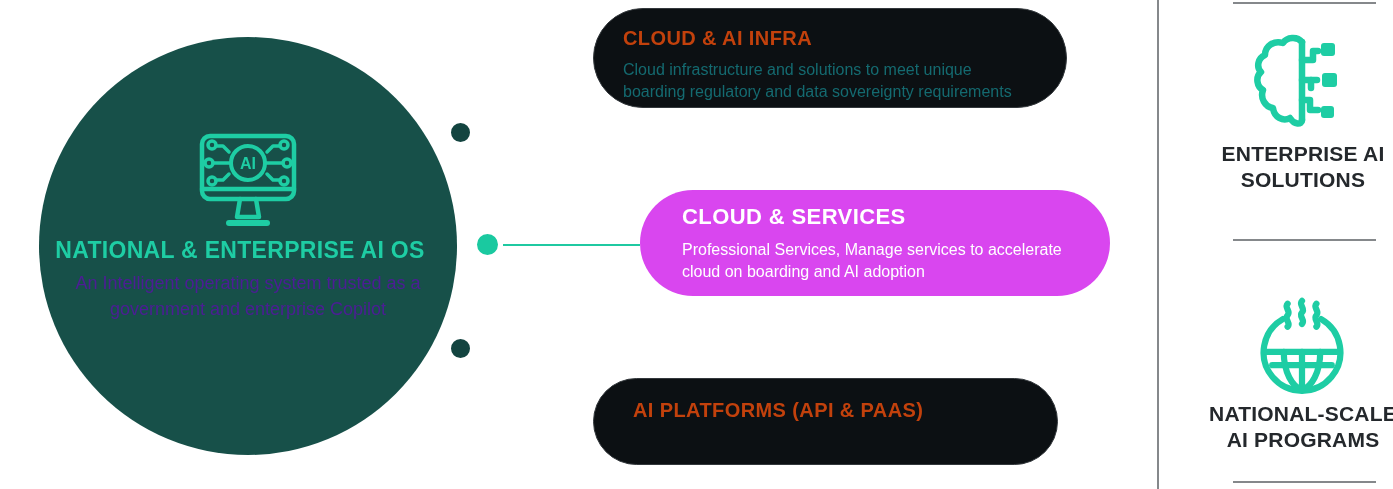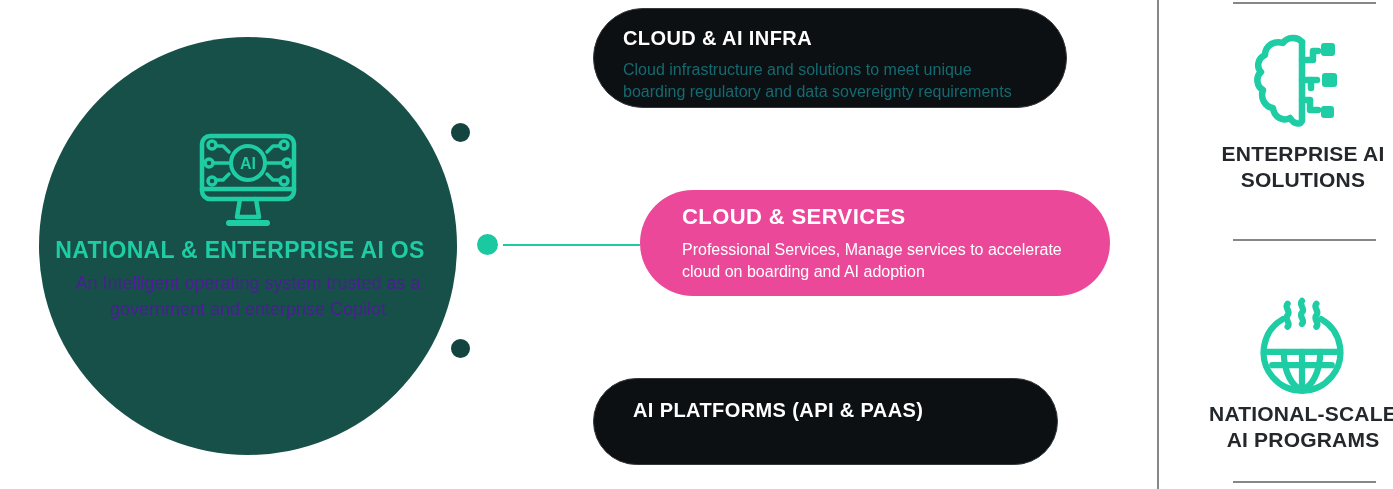--- a/index.html
+++ b/index.html
@@ -26,23 +26,23 @@
   .dot-dark{width:19px;height:19px;border:5px solid #ffffff;background:#134440;}
   .dot-teal{width:21px;height:21px;border:5px solid #ffffff;background:#1AC9A0;}
   .dot1{left:446px;top:118px;}
   .dot2{left:472px;top:229px;}
   .dot3{left:446px;top:334px;}
   .connector{position:absolute;left:503px;top:244px;width:137px;height:2px;background:#1FC9A1;}
   
   .pill{position:absolute;box-sizing:border-box;}
   .pill-dark{background:#0C1013;border:1px solid #33383C;}
   .pill1{left:593px;top:8px;width:474px;height:100px;border-radius:50px;padding:17px 20px 0 29px;}
-  .pill2{left:640px;top:190px;width:470px;height:106px;border-radius:53px;background:#ec4899;padding:14px 20px 0 42px;}
+  .pill2{left:640px;top:190px;width:470px;height:106px;border-radius:53px;background:#d946ef;padding:14px 20px 0 42px;}
   .pill3{left:593px;top:378px;width:465px;height:87px;border-radius:53px;padding:19px 20px 0 39px;}
-  .pill-title-teal{color:#ffffff;font-size:20px;font-weight:800;letter-spacing:.4px;line-height:24px;}
+  .pill-title-teal{color:#c2410c;font-size:20px;font-weight:800;letter-spacing:.4px;line-height:24px;}
   .pill-title-white{color:#ffffff;font-size:22px;font-weight:800;letter-spacing:.4px;line-height:26px;}
   .pill-body-teal{color:#146A70;font-size:16px;font-weight:400;line-height:22px;width:400px;margin-top:9px;}
   .pill-body-white{color:#ffffff;font-size:16px;font-weight:400;line-height:22px;width:412px;margin-top:9px;}
   
   .vrule{position:absolute;left:1157px;top:0;width:2px;height:489px;background:#85888B;}
   .hrule{position:absolute;left:1233px;width:143px;height:2px;background:#85888B;}
   .hrule-top{top:2px;}
   .hrule-mid{top:239px;}
   .hrule-bot{top:481px;}
   .brain-icon{position:absolute;left:1252px;top:30px;width:100px;height:104px;}

